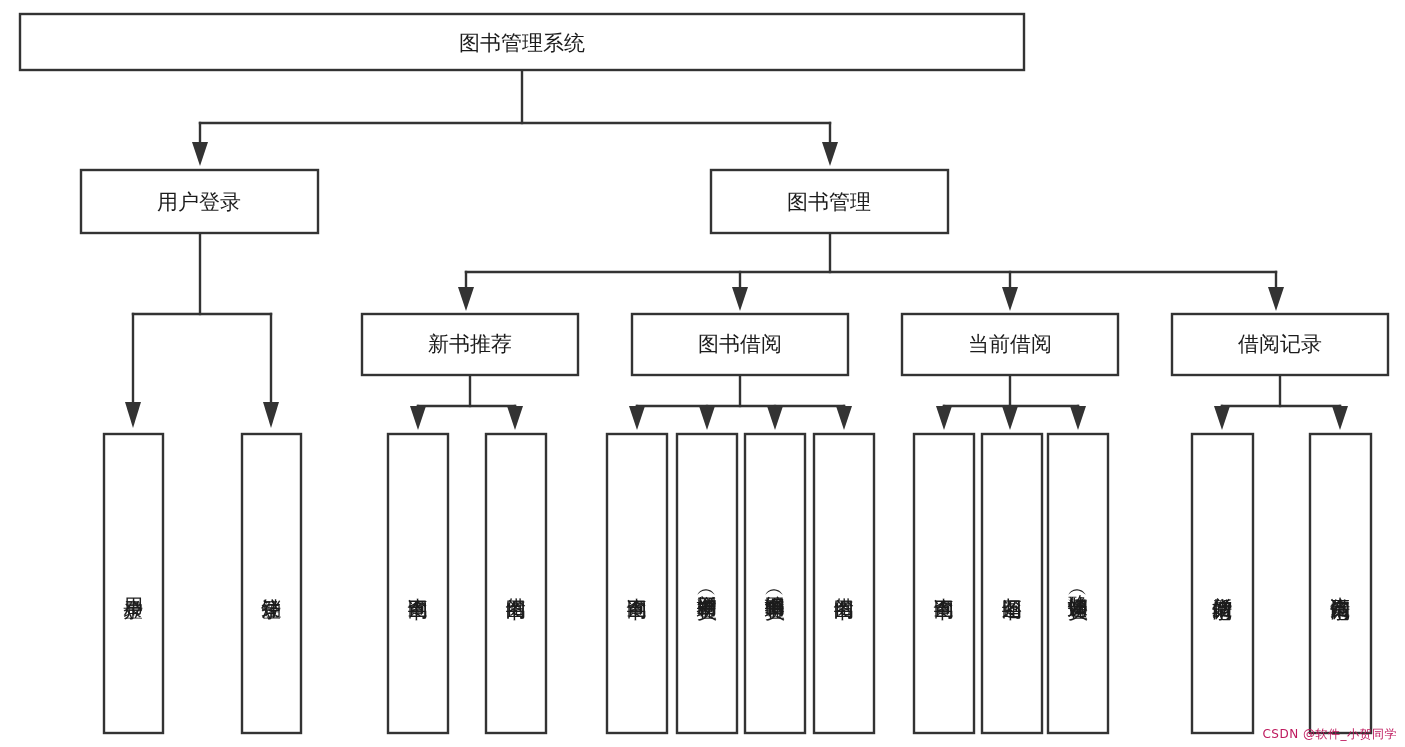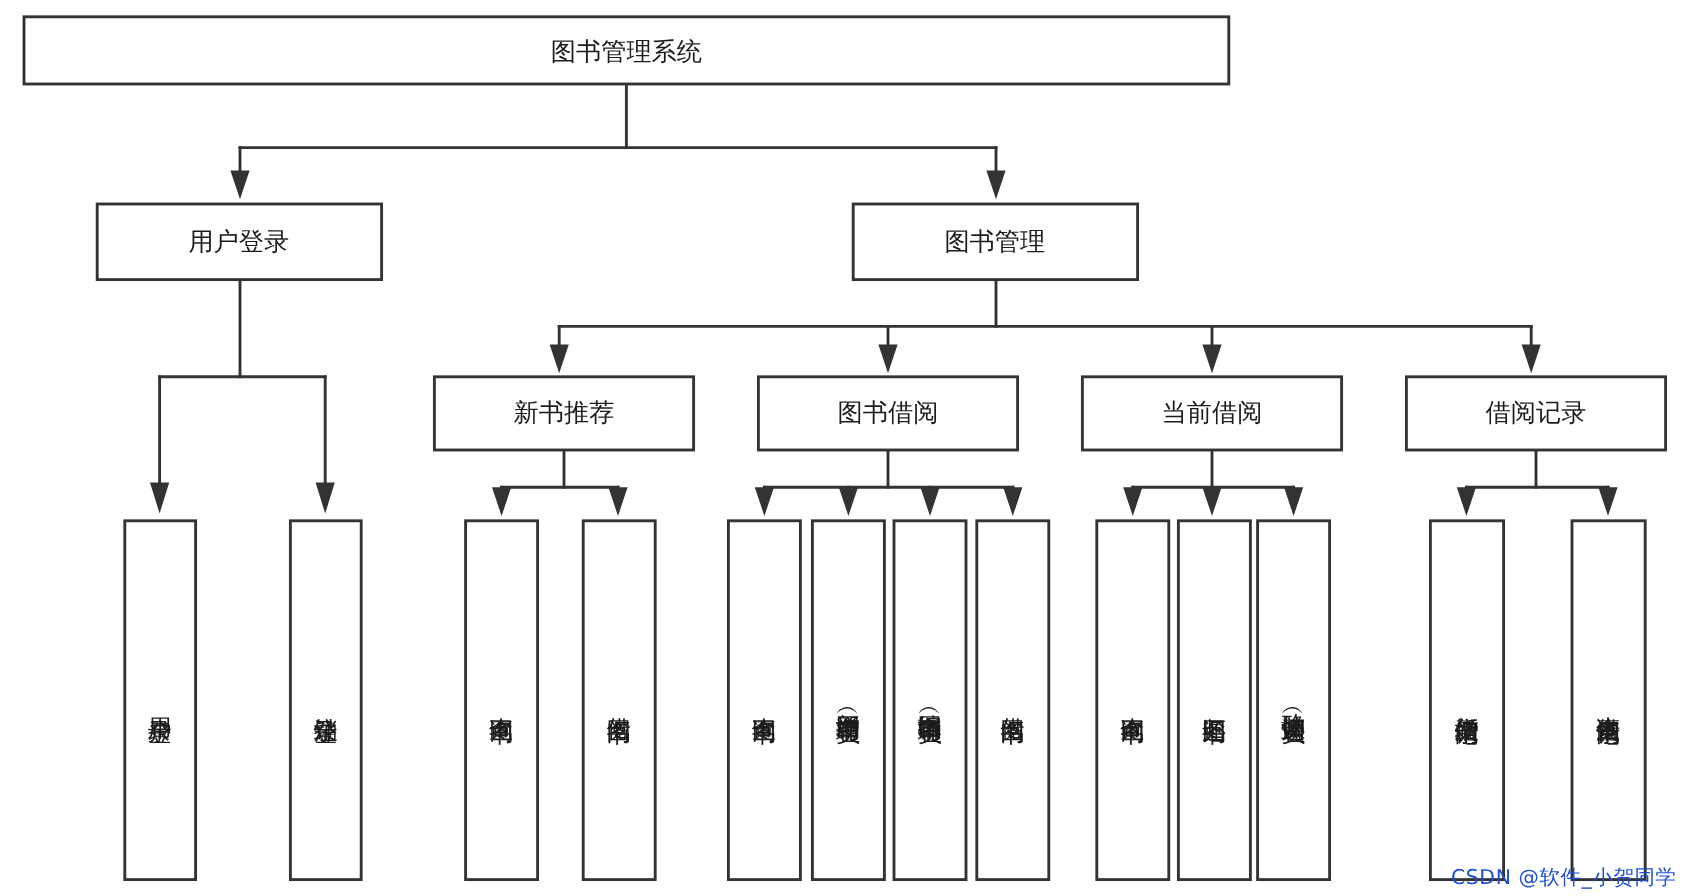--- a/index.html
+++ b/index.html
@@ -63,22 +63,22 @@
     letter-spacing: 1px;
     white-space: nowrap;
     pointer-events: none;
     user-select: none;
   }
   .watermark {
     position: absolute;
     right: 8px;
     bottom: 4px;
     font-family: "DejaVu Sans", "Liberation Sans", sans-serif;
-    font-size: 17px;
-    color: #1d4ed8;
+    font-size: 12px;
+    color: #be185d;
     letter-spacing: 0.5px;
     white-space: nowrap;
   }
 </style>
 </head>
 <body>
 
 <div id="diagram-root">
 
   <svg class="diagram-canvas" viewBox="0 0 1405 747">

